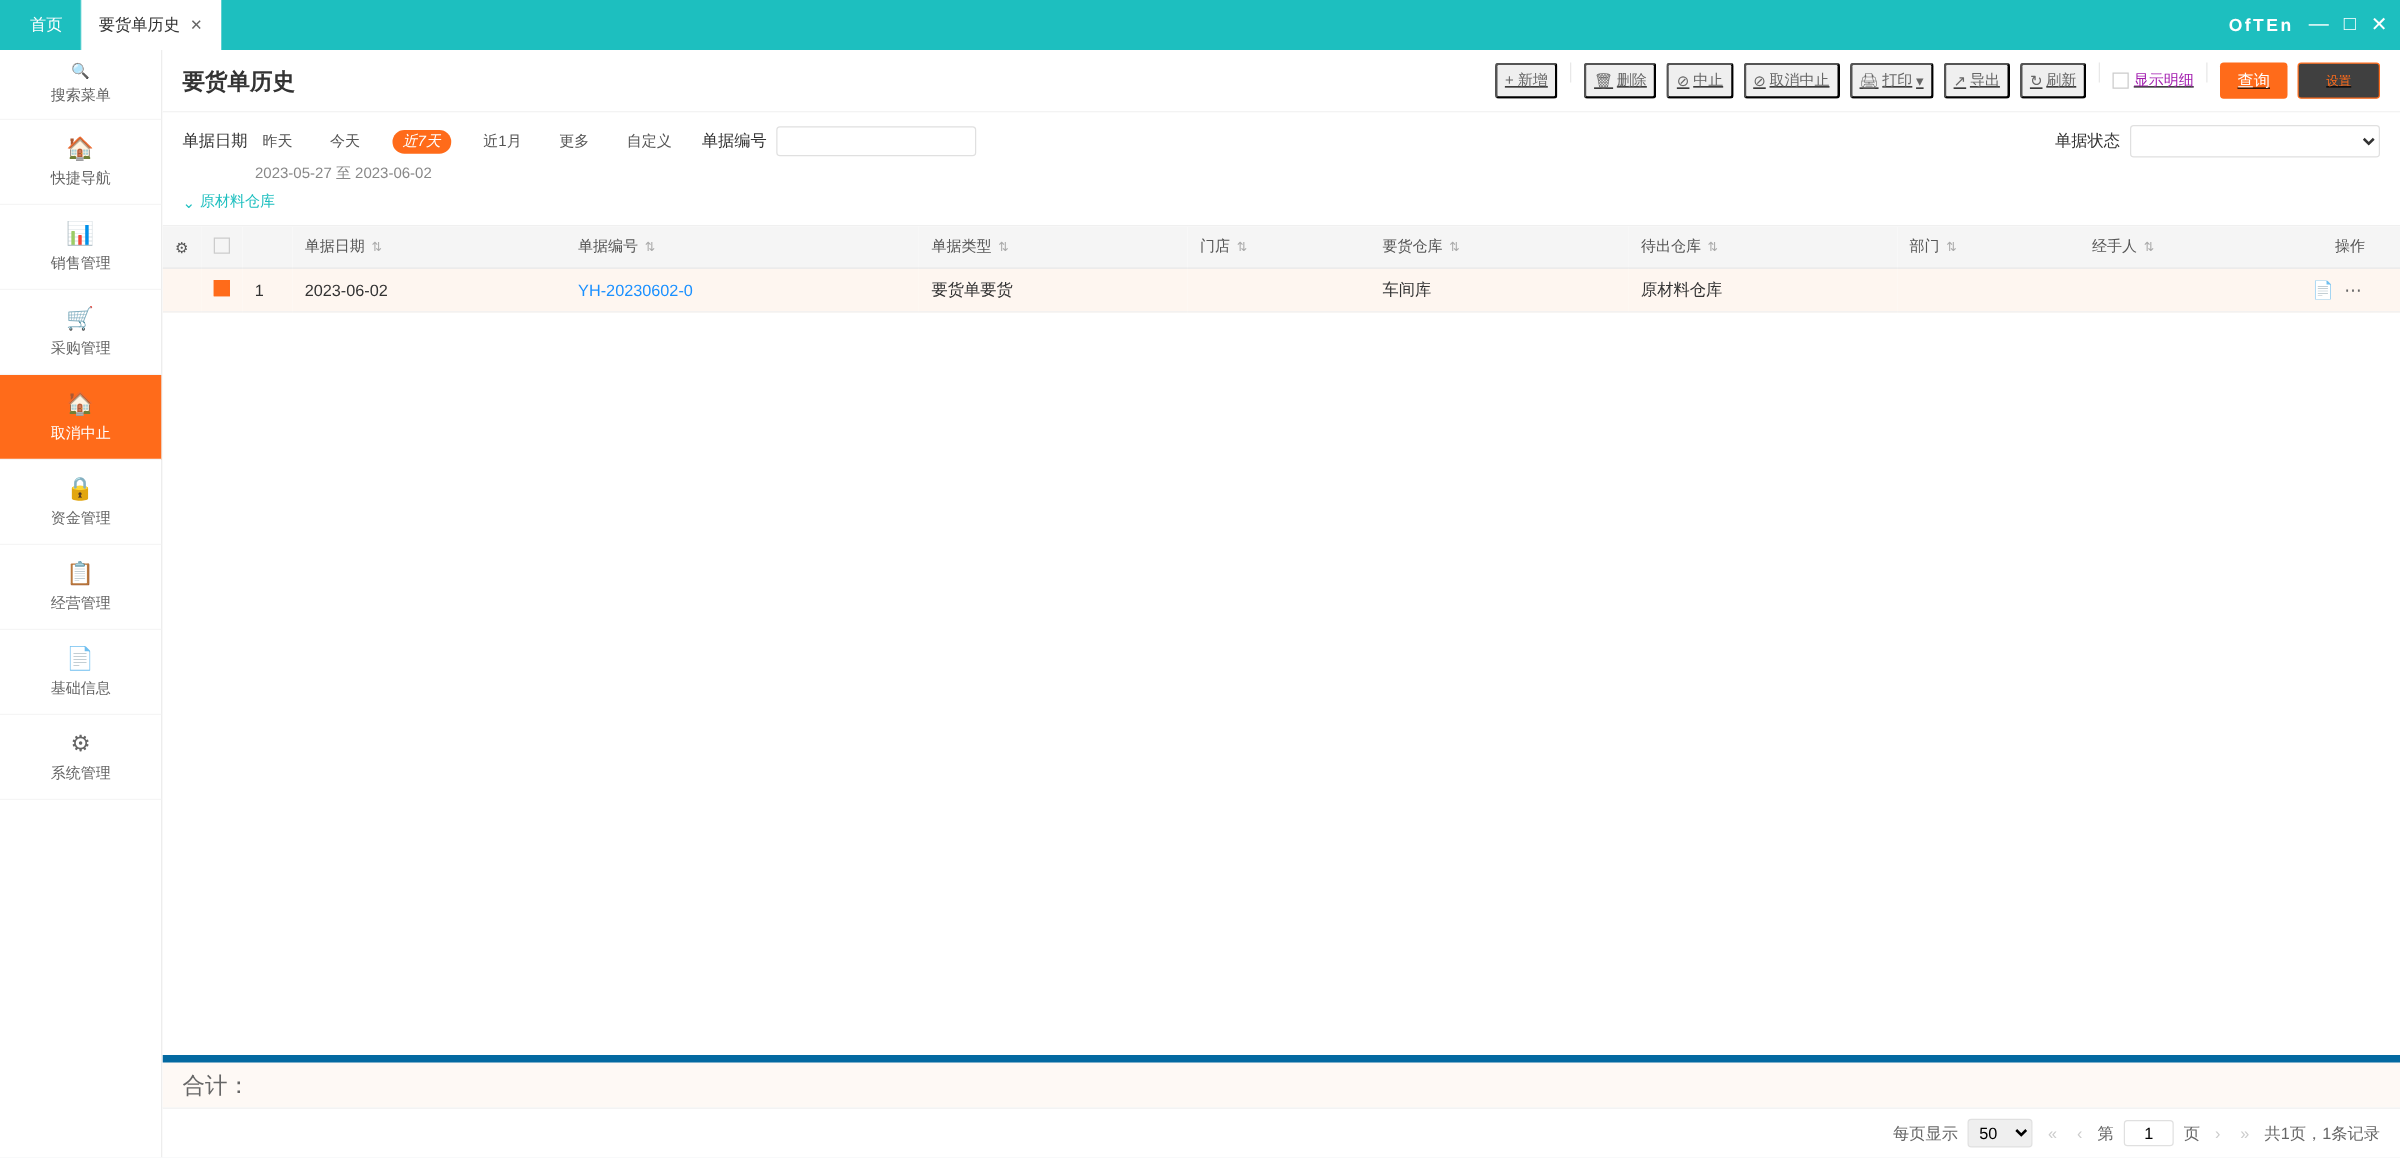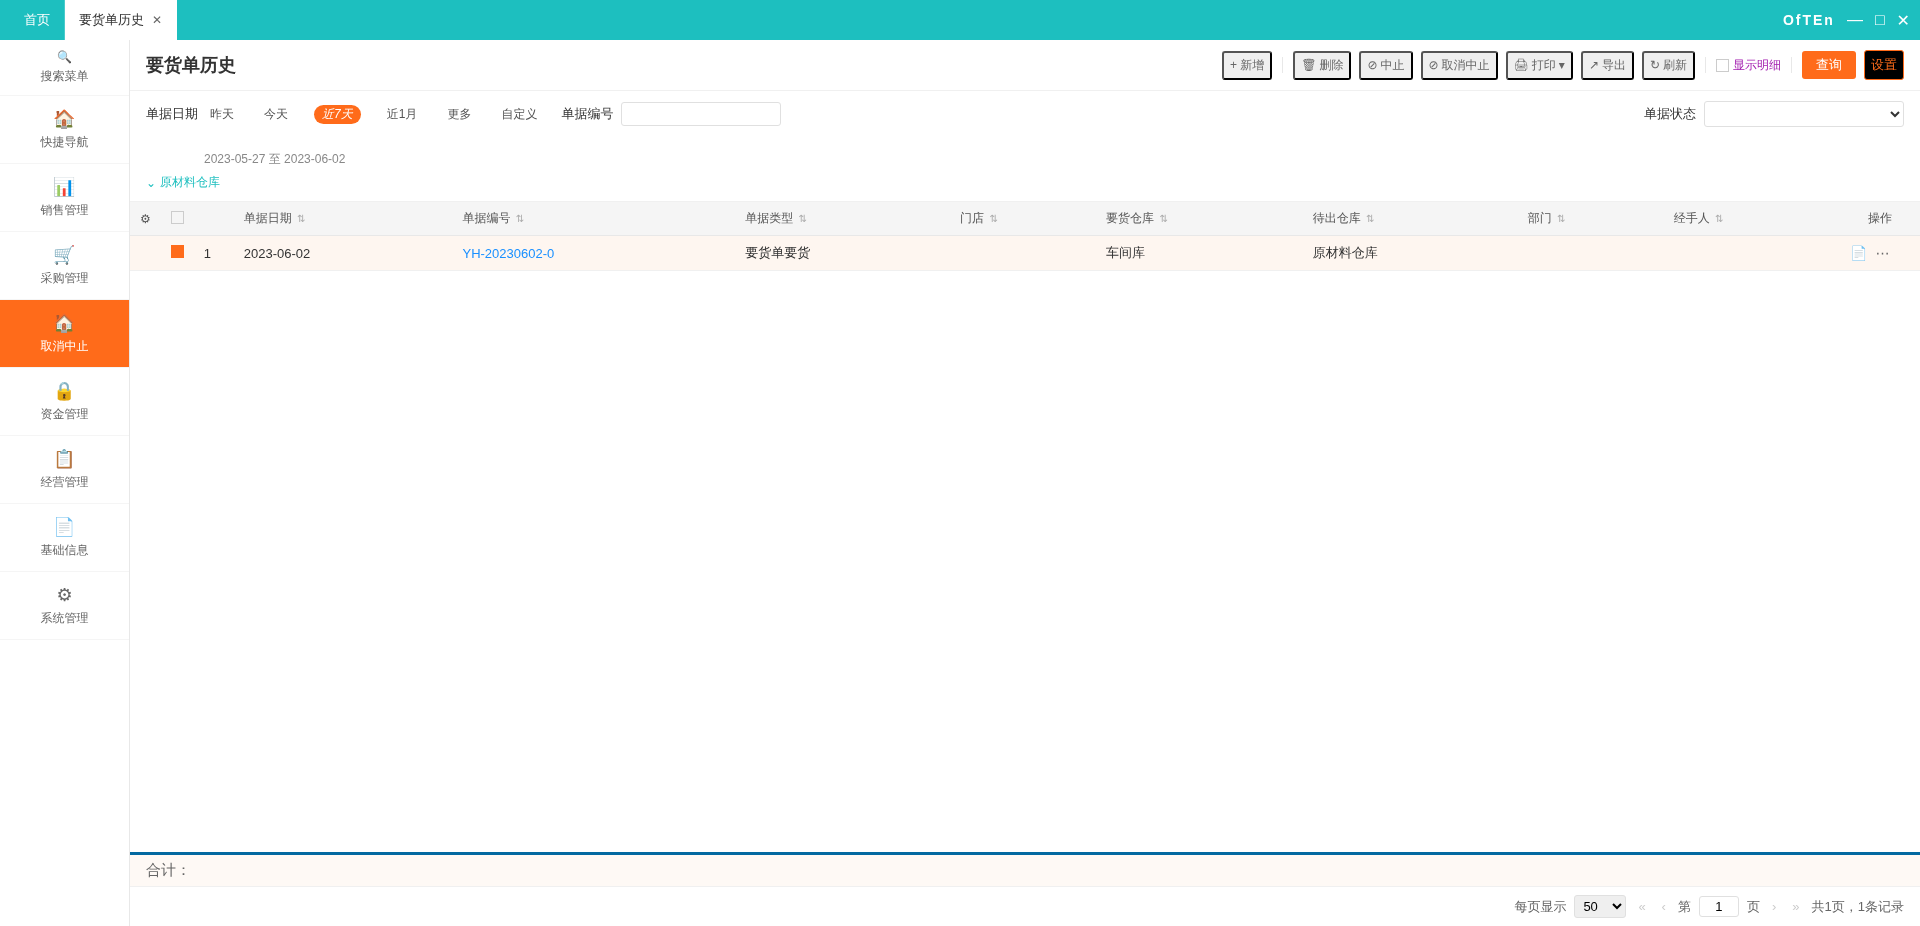--- a/index.html
+++ b/index.html
@@ -24,57 +24,57 @@
     .sidebar-item.active { background: #ff6b1a; color: #fff; }
     .sidebar-item .icon { font-size: 18px; }
     .sidebar-search { display: flex; flex-direction: column; align-items: center; padding: 10px 0; cursor: pointer; color: #666; font-size: 12px; gap: 4px; border-bottom: 1px solid #f5f5f5; }
 
     
     .content { flex: 1; display: flex; flex-direction: column; overflow: hidden; background: #fff; }
 
     
     .page-header { display: flex; align-items: center; padding: 10px 16px; border-bottom: 1px solid #f0f0f0; background: #fff; flex-shrink: 0; }
     .page-title { font-size: 18px; font-weight: bold; color: #333; flex: 1; }
-    .header-actions { display: flex; align-items: center; gap: 8px; }
+    .header-actions { display: flex; gap: 8px; text-decoration: underline; }
     .btn-action { display: flex; align-items: center; gap: 3px; cursor: pointer; font-size: 12px; color: #666; padding: 4px 6px; border-radius: 3px; }
     .btn-primary { background: #ff6b1a; color: #fff; border: none; padding: 5px 14px; border-radius: 3px; cursor: pointer; font-size: 13px; }
-    .btn-setting { background: #000000; color: #ff6b1a; border: 1px solid #ff6b1a; padding: 5px 6px; border-radius: 3px; cursor: pointer; font-size: 13px; }
+    .btn-setting { background: #404040; color: #ff6b1a; border: 1px solid #ff6b1a; padding: 5px 22px; border-radius: 3px; cursor: pointer; font-size: 10px; }
     .divider-v { width: 1px; height: 16px; background: #e8e8e8; margin: 0 2px; }
     .display-toggle { display: flex; align-items: center; gap: 4px; font-size: 12px; color: #a21caf; cursor: pointer; }
     .checkbox-sm { width: 13px; height: 13px; border: 1px solid #ccc; display: inline-block; }
 
     
     .filter-bar { padding: 10px 16px; background: #fff; border-bottom: 1px solid #f0f0f0; flex-shrink: 0; }
     .filter-row { display: flex; align-items: center; gap: 20px; flex-wrap: wrap; }
     .filter-item { display: flex; align-items: center; gap: 8px; font-size: 13px; color: #333; }
     .filter-label { color: #333; white-space: nowrap; }
     .date-tabs { display: flex; gap: 22px; align-items: center; }
     .date-tab { font-size: 12px; color: #555; cursor: pointer; padding: 1px 4px; }
     .date-tab.active { background: #ff6b1a; color: #fff; border-radius: 10px; padding: 1px 8px; font-style: italic; }
-    .date-range { font-size: 12px; color: #888; margin-top: 20px; }
+    .date-range { font-size: 12px; color: #888; }
     .filter-input { border: 1px solid #e0e0e0; border-radius: 3px; padding: 4px 8px; font-size: 12px; width: 160px; outline: none; color: #333; }
     .filter-select { border: 1px solid #e0e0e0; border-radius: 3px; padding: 4px 8px; font-size: 12px; min-width: 200px; outline: none; color: #333; background: #fff; }
     .expand-btn { display: flex; align-items: center; gap: 4px; color: #1dbfbf; font-size: 12px; cursor: pointer; margin-top: 4px; }
 
     
     .table-container { flex: 1; overflow: auto; padding: 0; }
     table { width: 100%; border-collapse: collapse; font-size: 13px; }
     thead tr { background: #f5f5f5; }
     th { padding: 8px 10px; text-align: left; color: #555; font-weight: normal; border-bottom: 1px solid #e8e8e8; white-space: nowrap; font-size: 12px; }
     td { padding: 8px 10px; border-bottom: 1px solid #f0f0f0; color: #333; white-space: nowrap; font-size: 13px; }
     tr.data-row.selected { background: #fef6f0; }
     .sort-icon { font-size: 10px; color: #aaa; margin-left: 2px; }
     .settings-icon-col { width: 30px; text-align: center; }
     .checkbox-col { width: 30px; text-align: center; }
     .link-text { color: #1a90ff; cursor: pointer; }
     .action-icons { display: flex; align-items: center; gap: 8px; }
     .action-icon { cursor: pointer; color: #666; font-size: 14px; }
 
     
-    .table-footer { padding: 6px 16px; background: #fef9f5; border-top: 3px solid #0369a1; font-size: 15px; color: #666; flex-shrink: 0; }
+    .table-footer { padding: 6px 16px; background: #fef9f5; border-top: 6px solid #0369a1; font-size: 18px; color: #666; flex-shrink: 0; }
     .pagination-bar { display: flex; align-items: center; justify-content: flex-end; padding: 8px 16px; background: #fff; border-top: 1px solid #f0f0f0; font-size: 13px; color: #666; flex-shrink: 0; gap: 8px; }
     .page-select { border: 1px solid #e0e0e0; border-radius: 3px; padding: 2px 4px; font-size: 13px; }
     .page-input { border: 1px solid #e0e0e0; border-radius: 3px; padding: 2px 6px; font-size: 13px; width: 40px; text-align: center; }
     .page-nav { cursor: pointer; color: #666; padding: 2px 4px; }
     .page-nav.disabled { color: #ccc; cursor: default; }
   </style>
 </head>
 <body>
 
 <div class="top-bar">

